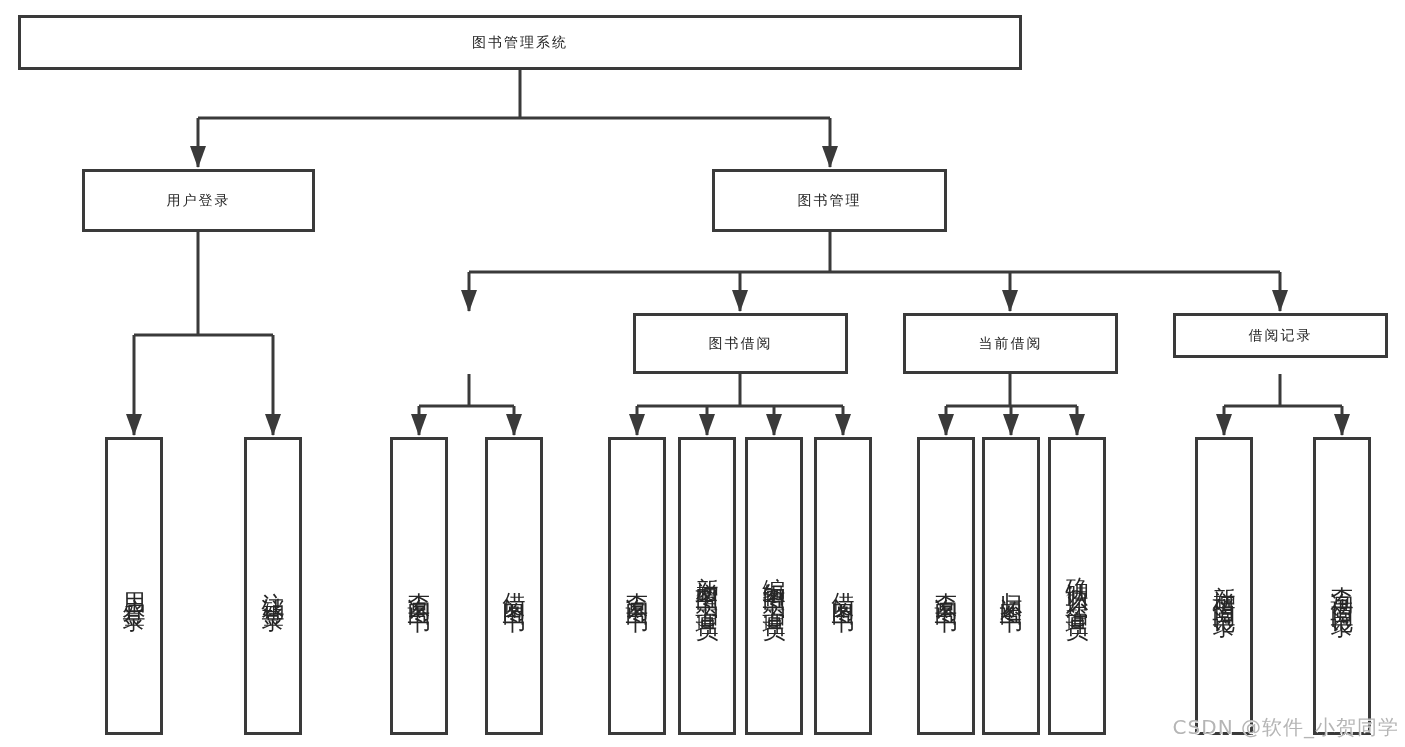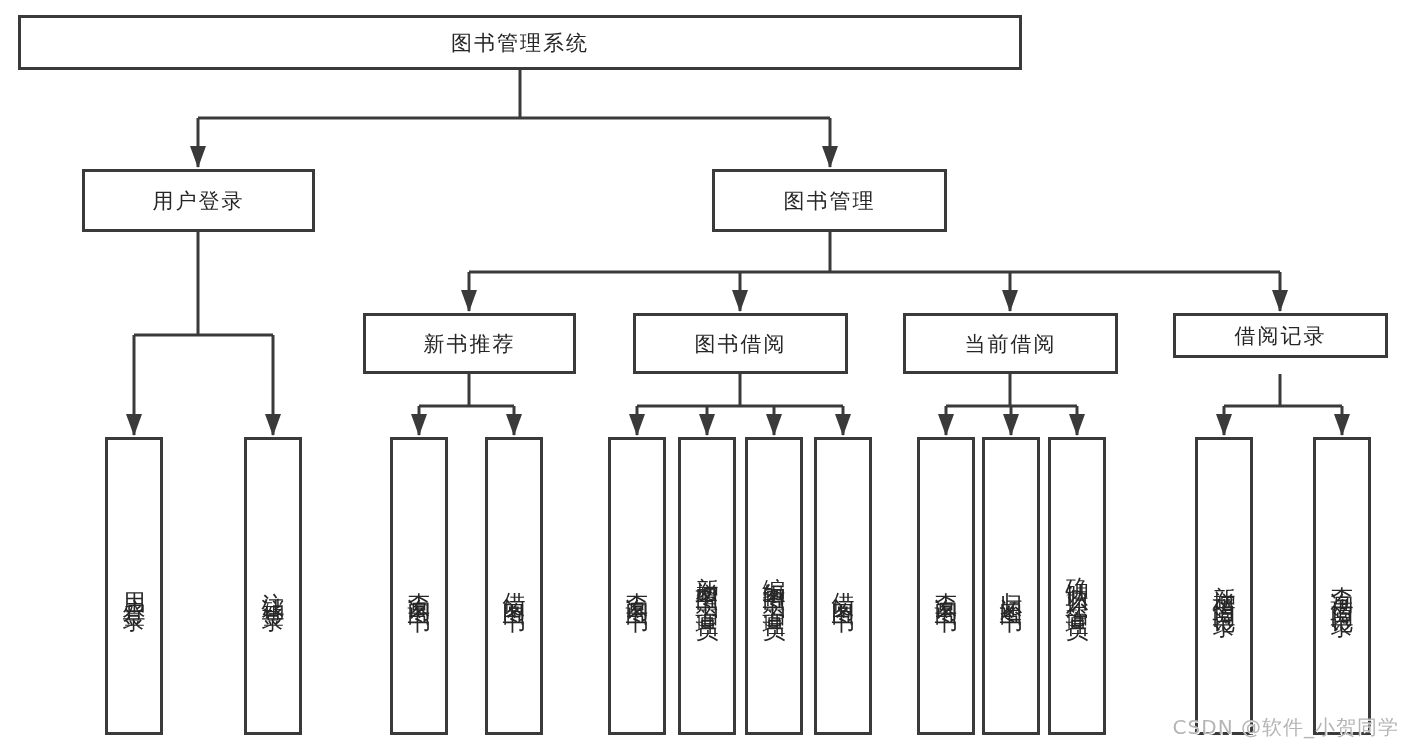--- a/index.html
+++ b/index.html
@@ -5,21 +5,21 @@
   html,body{margin:0;padding:0;background:#ffffff;}
   .stage{
     position:relative;width:1405px;height:747px;background:#ffffff;
     font-family:"DejaVu Sans","Liberation Sans",sans-serif;overflow:hidden;
   }
   svg.wires{position:absolute;left:0;top:0;width:1405px;height:747px;}
   .node{
     position:absolute;box-sizing:border-box;background:#ffffff;
     border:3px solid #3a3a3a;color:#262626;
     display:flex;align-items:center;justify-content:center;
-    font-size:21px;letter-spacing:2px;white-space:nowrap;z-index:2;
+    font-size:14px;letter-spacing:2px;white-space:nowrap;z-index:2;
   }
   .leaf{
     writing-mode:vertical-rl;text-orientation:upright;
     font-size:23px;letter-spacing:6px;line-height:1;white-space:normal;
   }
   .watermark{
     position:absolute;right:6px;top:714px;z-index:5;
     color:#b5b5b5;font-size:20px;letter-spacing:1px;
     text-shadow:1px 1px 0 #ffffff;
     margin-left:15px;
@@ -71,21 +71,20 @@
       <line x1="1224" y1="406" x2="1224" y2="435" marker-end="url(#arrow)"></line>
       <line x1="1342" y1="406" x2="1342" y2="435" marker-end="url(#arrow)"></line>
     </g>
   </svg>
 
   <div class="node" style="left:18px;top:15px;width:1004px;height:55px">图书管理系统</div>
 
   <div class="node" style="left:82px;top:169px;width:233px;height:63px">用户登录</div>
   <div class="node" style="left:712px;top:169px;width:235px;height:63px">图书管理</div>
 
-  <div class="node" style="left:363px;top:313px;width:213px;height:61px">新书推荐</div>
   <div class="node" style="left:903px;top:313px;width:215px;height:61px">当前借阅</div>
   <div class="node" style="left:633px;top:313px;width:215px;height:61px">图书借阅</div>
   <div class="node" style="left:1173px;top:313px;width:215px;height:45px">借阅记录</div>
 
   <div class="node leaf" style="left:105px;top:437px;width:58px;height:298px">用户登录</div>
   <div class="node leaf" style="left:244px;top:437px;width:58px;height:298px">注销登录</div>
 
   <div class="node leaf" style="left:390px;top:437px;width:58px;height:298px">查询图书</div>
   <div class="node leaf" style="left:485px;top:437px;width:58px;height:298px">借阅图书</div>
 

